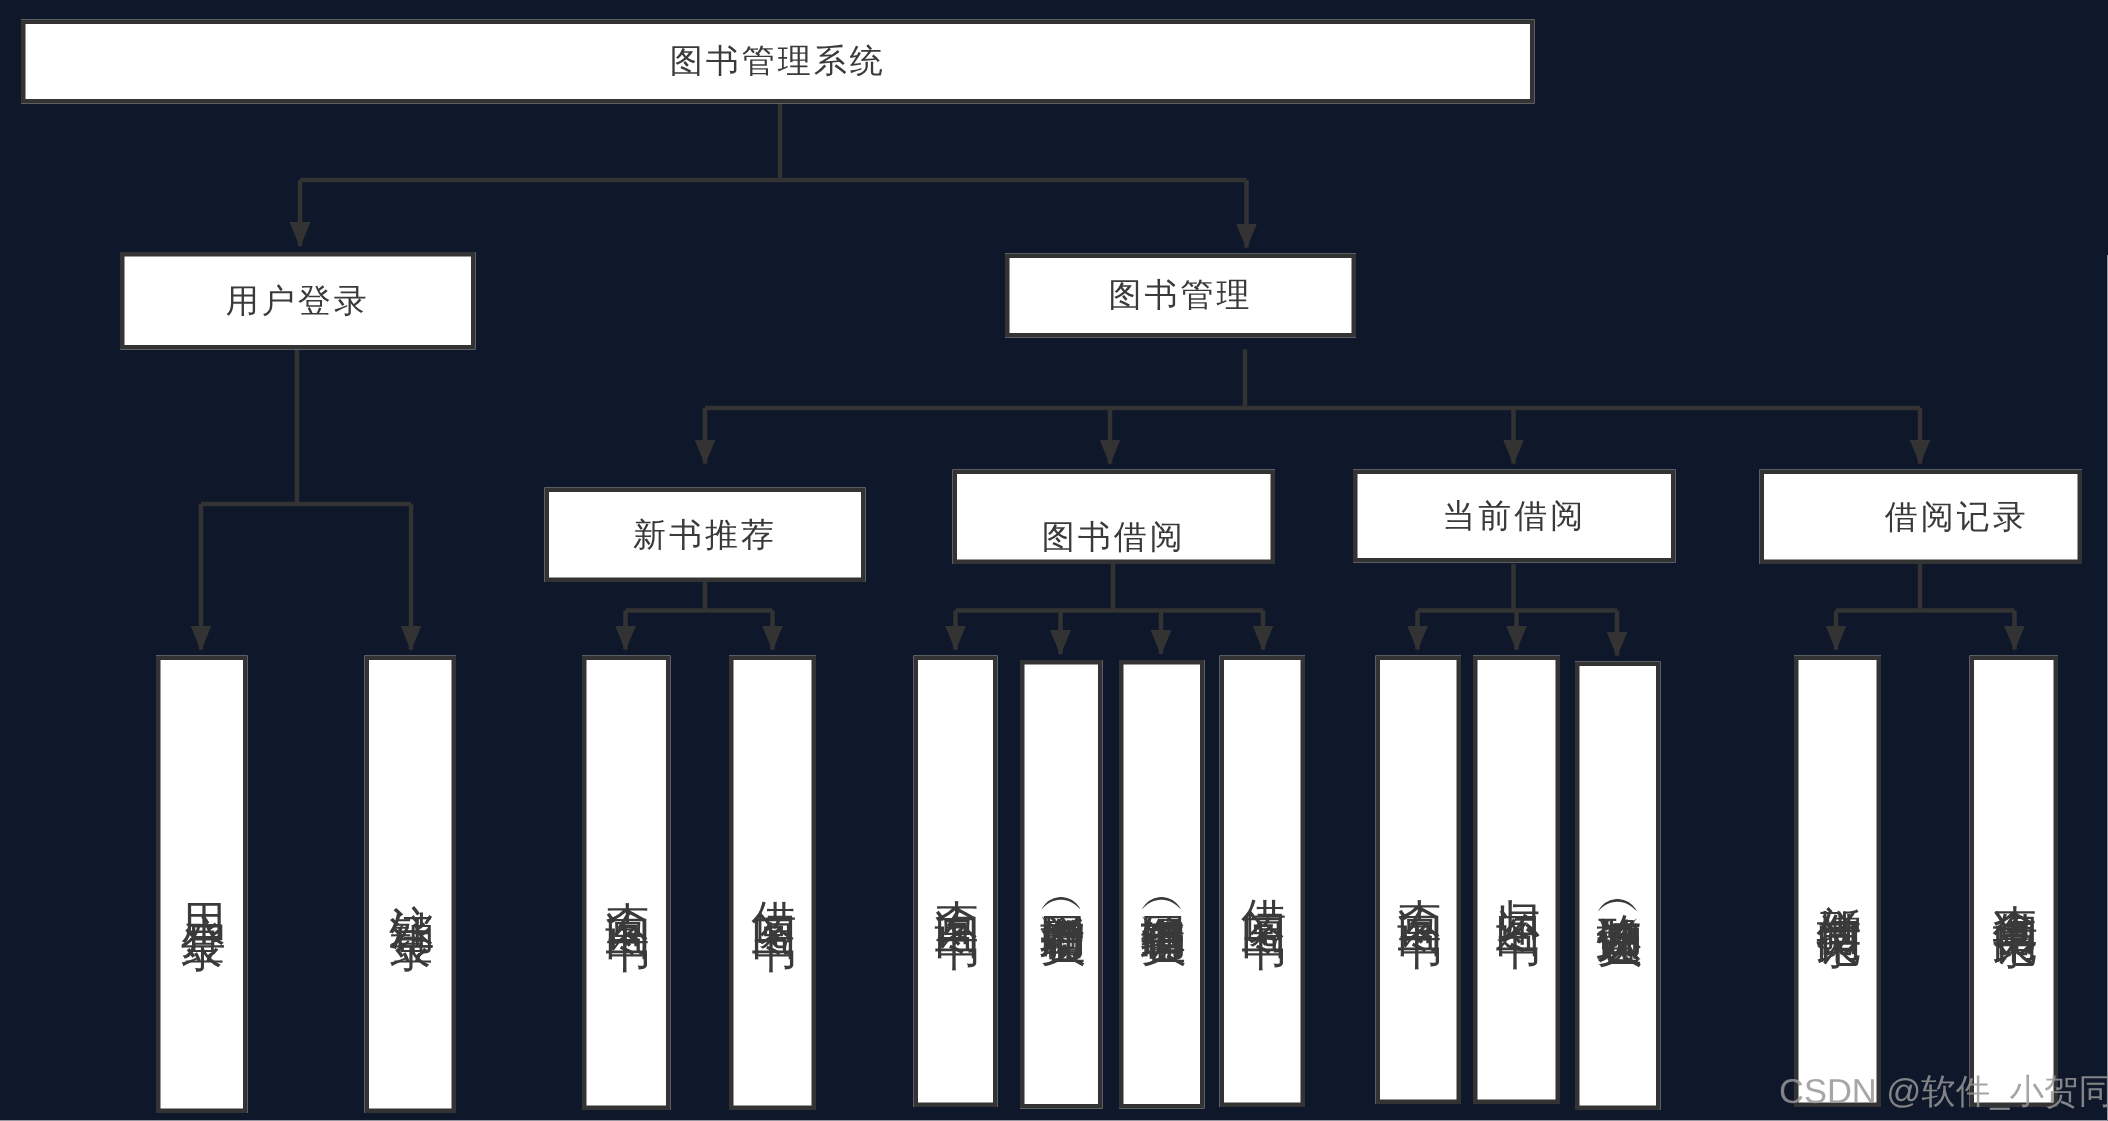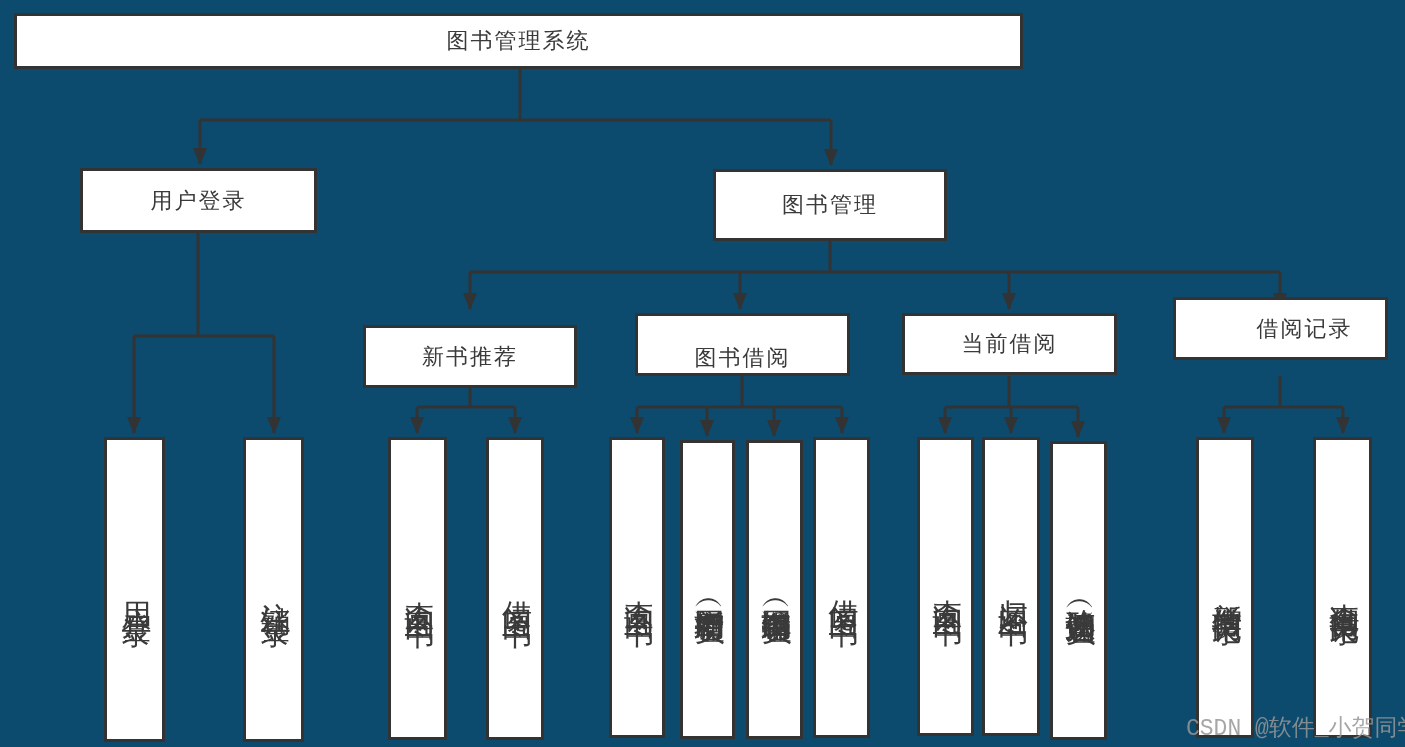--- a/index.html
+++ b/index.html
@@ -1,18 +1,18 @@
 <!DOCTYPE html>
 <html><head>
 <meta charset="utf-8">
 <style>
   html,body{margin:0;padding:0;background:#fff;}
   #stage{
-    position:relative;width:1405px;height:747px;background:#0c4a6e;overflow:hidden;
-    font-family:Liberation Mono, monospace;color:#3a3a3a;
+    position:relative;width:1405px;height:747px;background:#0f172a;overflow:hidden;
+    font-family:Liberation Sans, sans-serif;color:#3a3a3a;
   }
   #wires{position:absolute;left:0;top:0;z-index:1;}
   .box{
     position:absolute;z-index:2;background:#ffffff;border:3px solid #333333;
     box-sizing:border-box;display:flex;align-items:center;justify-content:center;
   }
   .hbox{font-size:22px;letter-spacing:2px;}
   .leaf .vtext{
     writing-mode:vertical-rl;text-orientation:mixed;
     font-size:30px;line-height:1.0;
@@ -80,34 +80,34 @@
     </g>
   </svg>
 
   <div class="box hbox" style="left:14px;top:13px;width:1009px;height:56px;">
     <span>图书管理系统</span>
   </div>
 
   <div class="box hbox" style="left:80px;top:168px;width:237px;height:65px;">
     <span>用户登录</span>
   </div>
-  <div class="box hbox" style="left:713px;top:169px;width:234px;height:72px;">
+  <div class="box hbox" style="left:670px;top:169px;width:234px;height:56px;">
     <span>图书管理</span>
   </div>
 
   <div class="box hbox" style="left:363px;top:313px;width:214px;height:63px;margin-top:12px;">
     <span>新书推荐</span>
   </div>
   <div class="box hbox" style="left:635px;top:313px;width:215px;height:63px;align-items:flex-end;">
     <span>图书借阅</span>
   </div>
   <div class="box hbox" style="left:902px;top:313px;width:215px;height:62px;">
     <span>当前借阅</span>
   </div>
-  <div class="box hbox" style="left:1173px;top:297px;width:215px;height:63px;padding-left:48px;">
+  <div class="box hbox" style="left:1173px;top:313px;width:215px;height:63px;padding-left:48px;">
     <span>借阅记录</span>
   </div>
 
   <div class="box leaf ls-a" style="left:104px;top:437px;width:61px;height:305px;">
     <span class="vtext">用户登录</span>
   </div>
   <div class="box leaf ls-a" style="left:243px;top:437px;width:61px;height:305px;">
     <span class="vtext">注销登录</span>
   </div>
 

